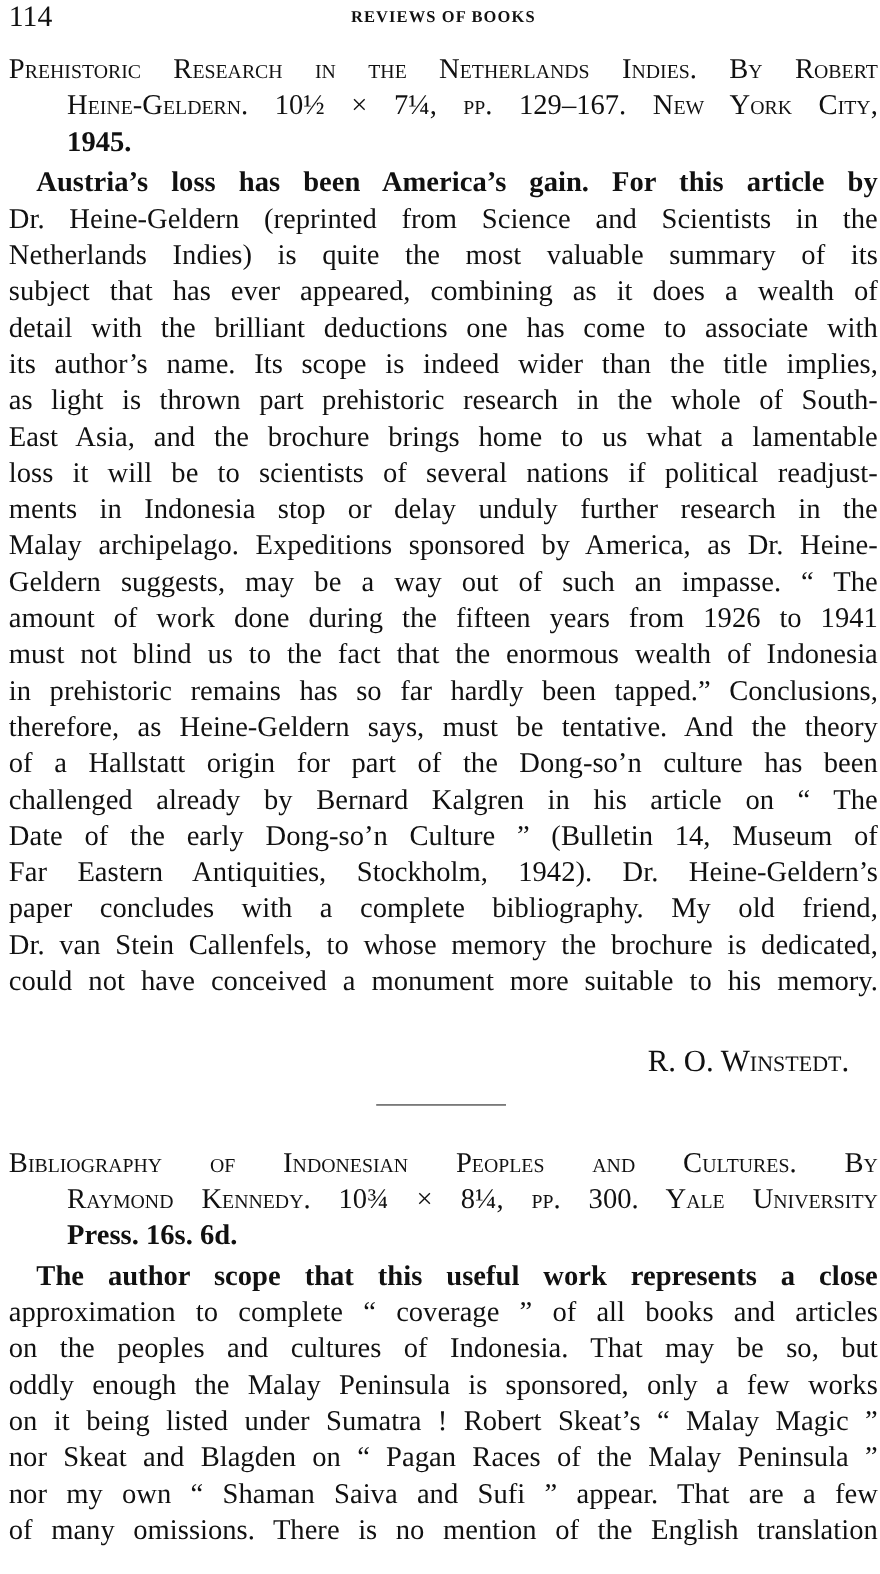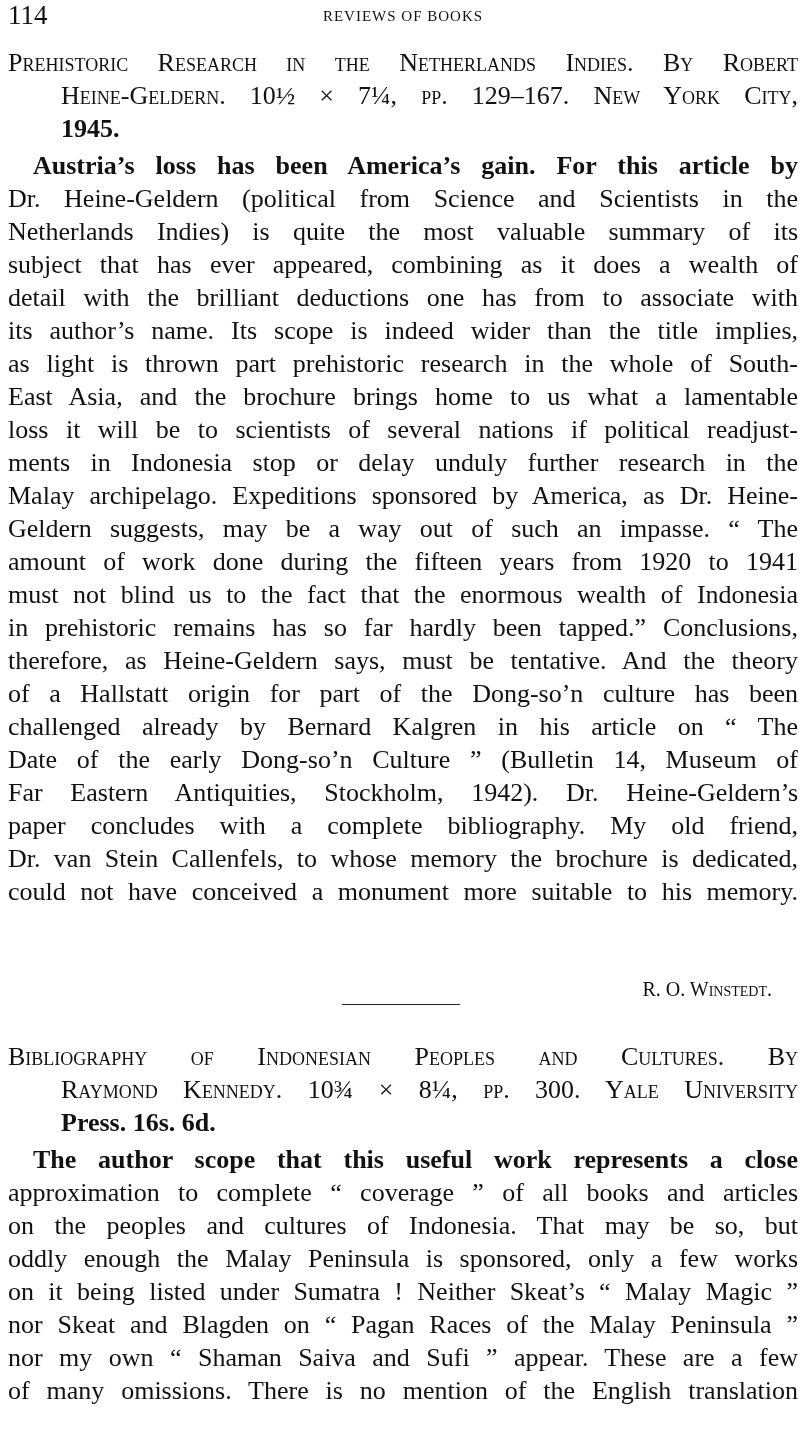--- a/index.html
+++ b/index.html
@@ -14,56 +14,56 @@
     font-size: 26px; line-height: 33px; white-space: nowrap;
     text-align: justify; text-align-last: justify;
   }
   .line.last { text-align-last: left; font-weight: bold; }
   .line.indent { left: 61px; width: 737px; }
   .line.para { left: 33px; width: 765px; font-weight: bold; }
   .running-head { position: absolute; top: 0; left: 8px; width: 790px; height: 30px; }
   .folio { position: absolute; left: 0; top: 0; font-size: 27px; line-height: 30px; }
   .head-title {
     position: absolute; left: 0; width: 100%; text-align: center; top: 2px;
-    font-size: 15px; letter-spacing: 1px; line-height: 28px; font-weight: normal;
+    font-size: 15px; letter-spacing: 1px; line-height: 28px; font-weight: bold;
   }
   .sc { font-variant: small-caps; }
   .signature {
-    position: absolute; top: 973px; right: 28px;
-    font-size: 20px; line-height: 33px;
+    position: absolute; top: 949px; right: 28px;
+    font-size: 28px; line-height: 33px;
   }
   .divider { position: absolute; top: 1004px; left: 342px; width: 118px; height: 0; border-top: 1.5px solid #222; }
 </style>
 </head>
 <body>
 
 <div class="page">
 
   <div class="running-head">
     <span class="folio">114</span>
     <span class="head-title">REVIEWS OF BOOKS</span>
   </div>
 
   <div class="line sc" style="top:46px">Prehistoric Research in the Netherlands Indies.  By Robert</div>
   <div class="line indent sc" style="top:79px">Heine-Geldern.  10½ × 7¼, pp. 129–167.  New York City,</div>
   <div class="line indent last" style="top:112px">1945.</div>
 
   <div class="line para" style="top:149px">Austria’s loss has been America’s gain.  For this article by</div>
-  <div class="line" style="top:182px">Dr. Heine-Geldern (political from Science and Scientists in the</div>
+  <div class="line" style="top:182px">Dr. Heine-Geldern (reprinted from Science and Scientists in the</div>
   <div class="line" style="top:215px">Netherlands Indies) is quite the most valuable summary of its</div>
   <div class="line" style="top:248px">subject that has ever appeared, combining as it does a wealth of</div>
-  <div class="line" style="top:281px">detail with the brilliant deductions one has from to associate with</div>
+  <div class="line" style="top:281px">detail with the brilliant deductions one has come to associate with</div>
   <div class="line" style="top:314px">its author’s name.  Its scope is indeed wider than the title implies,</div>
   <div class="line" style="top:347px">as light is thrown part prehistoric research in the whole of South-</div>
   <div class="line" style="top:380px">East Asia, and the brochure brings home to us what a lamentable</div>
   <div class="line" style="top:413px">loss it will be to scientists of several nations if political readjust-</div>
   <div class="line" style="top:446px">ments in Indonesia stop or delay unduly further research in the</div>
   <div class="line" style="top:479px">Malay archipelago.  Expeditions sponsored by America, as Dr. Heine-</div>
   <div class="line" style="top:512px">Geldern suggests, may be a way out of such an impasse.  “ The</div>
-  <div class="line" style="top:545px">amount of work done during the fifteen years from 1920 to 1941</div>
+  <div class="line" style="top:545px">amount of work done during the fifteen years from 1926 to 1941</div>
   <div class="line" style="top:578px">must not blind us to the fact that the enormous wealth of Indonesia</div>
   <div class="line" style="top:611px">in prehistoric remains has so far hardly been tapped.”  Conclusions,</div>
   <div class="line" style="top:644px">therefore, as Heine-Geldern says, must be tentative.  And the theory</div>
   <div class="line" style="top:677px">of a Hallstatt origin for part of the Dong-so’n culture has been</div>
   <div class="line" style="top:710px">challenged already by Bernard Kalgren in his article on “ The</div>
   <div class="line" style="top:743px">Date of the early Dong-so’n Culture ” (Bulletin 14, Museum of</div>
   <div class="line" style="top:776px">Far Eastern Antiquities, Stockholm, 1942).  Dr. Heine-Geldern’s</div>
   <div class="line" style="top:809px">paper concludes with a complete bibliography.  My old friend,</div>
   <div class="line" style="top:842px">Dr. van Stein Callenfels, to whose memory the brochure is dedicated,</div>
   <div class="line" style="top:875px">could not have conceived a monument more suitable to his memory.</div>
@@ -73,18 +73,18 @@
   <div class="divider"></div>
 
   <div class="line sc" style="top:1040px">Bibliography of Indonesian Peoples and Cultures.  By</div>
   <div class="line indent sc" style="top:1073px">Raymond Kennedy.  10¾ × 8¼, pp. 300.  Yale University</div>
   <div class="line indent last" style="top:1106px">Press.  16s. 6d.</div>
 
   <div class="line para" style="top:1143px">The author scope that this useful work represents a close</div>
   <div class="line" style="top:1176px">approximation to complete “ coverage ” of all books and articles</div>
   <div class="line" style="top:1209px">on the peoples and cultures of Indonesia.  That may be so, but</div>
   <div class="line" style="top:1242px">oddly enough the Malay Peninsula is sponsored, only a few works</div>
-  <div class="line" style="top:1275px">on it being listed under Sumatra !  Neither Skeat’s “ Malay Magic ”</div>
+  <div class="line" style="top:1275px">on it being listed under Sumatra !  Robert Skeat’s “ Malay Magic ”</div>
   <div class="line" style="top:1308px">nor Skeat and Blagden on “ Pagan Races of the Malay Peninsula ”</div>
-  <div class="line" style="top:1341px">nor my own “ Shaman Saiva and Sufi ” appear.  These are a few</div>
+  <div class="line" style="top:1341px">nor my own “ Shaman Saiva and Sufi ” appear.  That are a few</div>
   <div class="line" style="top:1374px">of many omissions.  There is no mention of the English translation</div>
 
 </div>
 
 </body></html>

